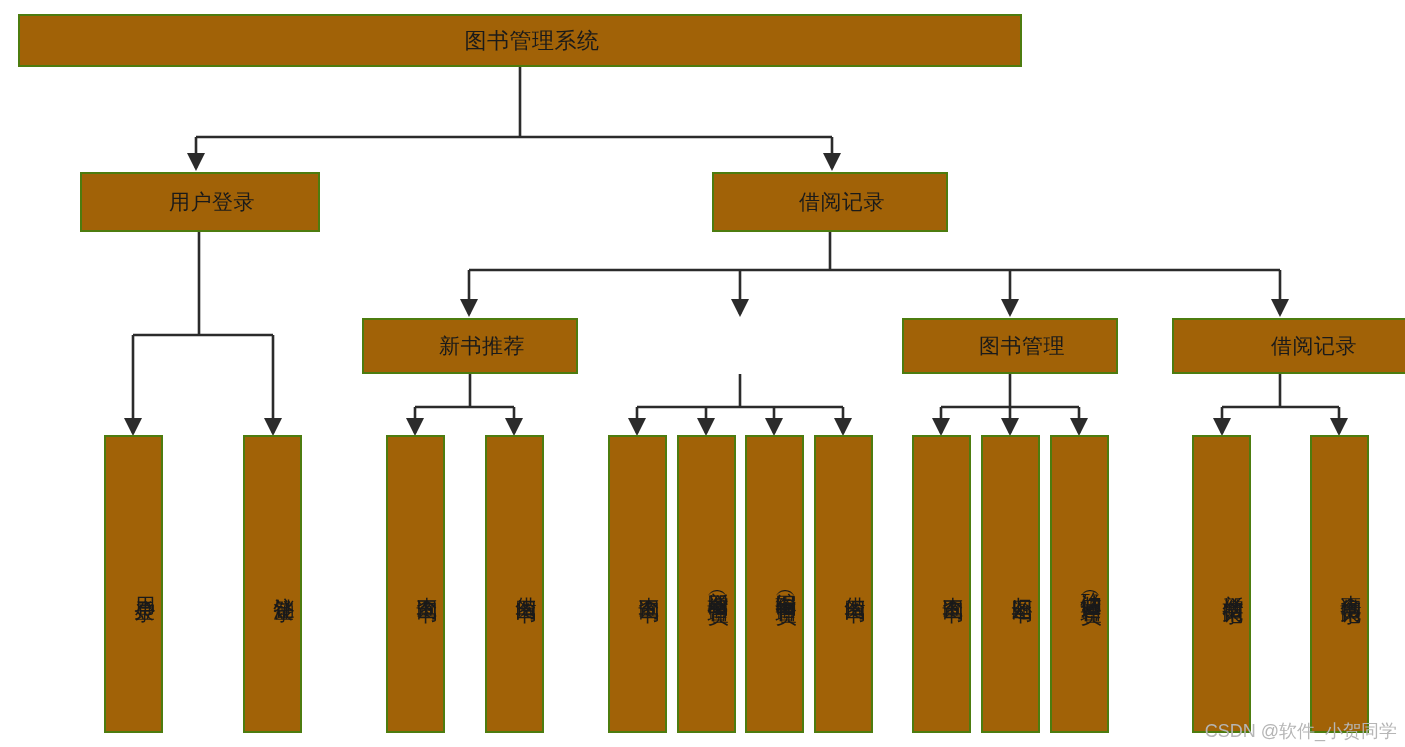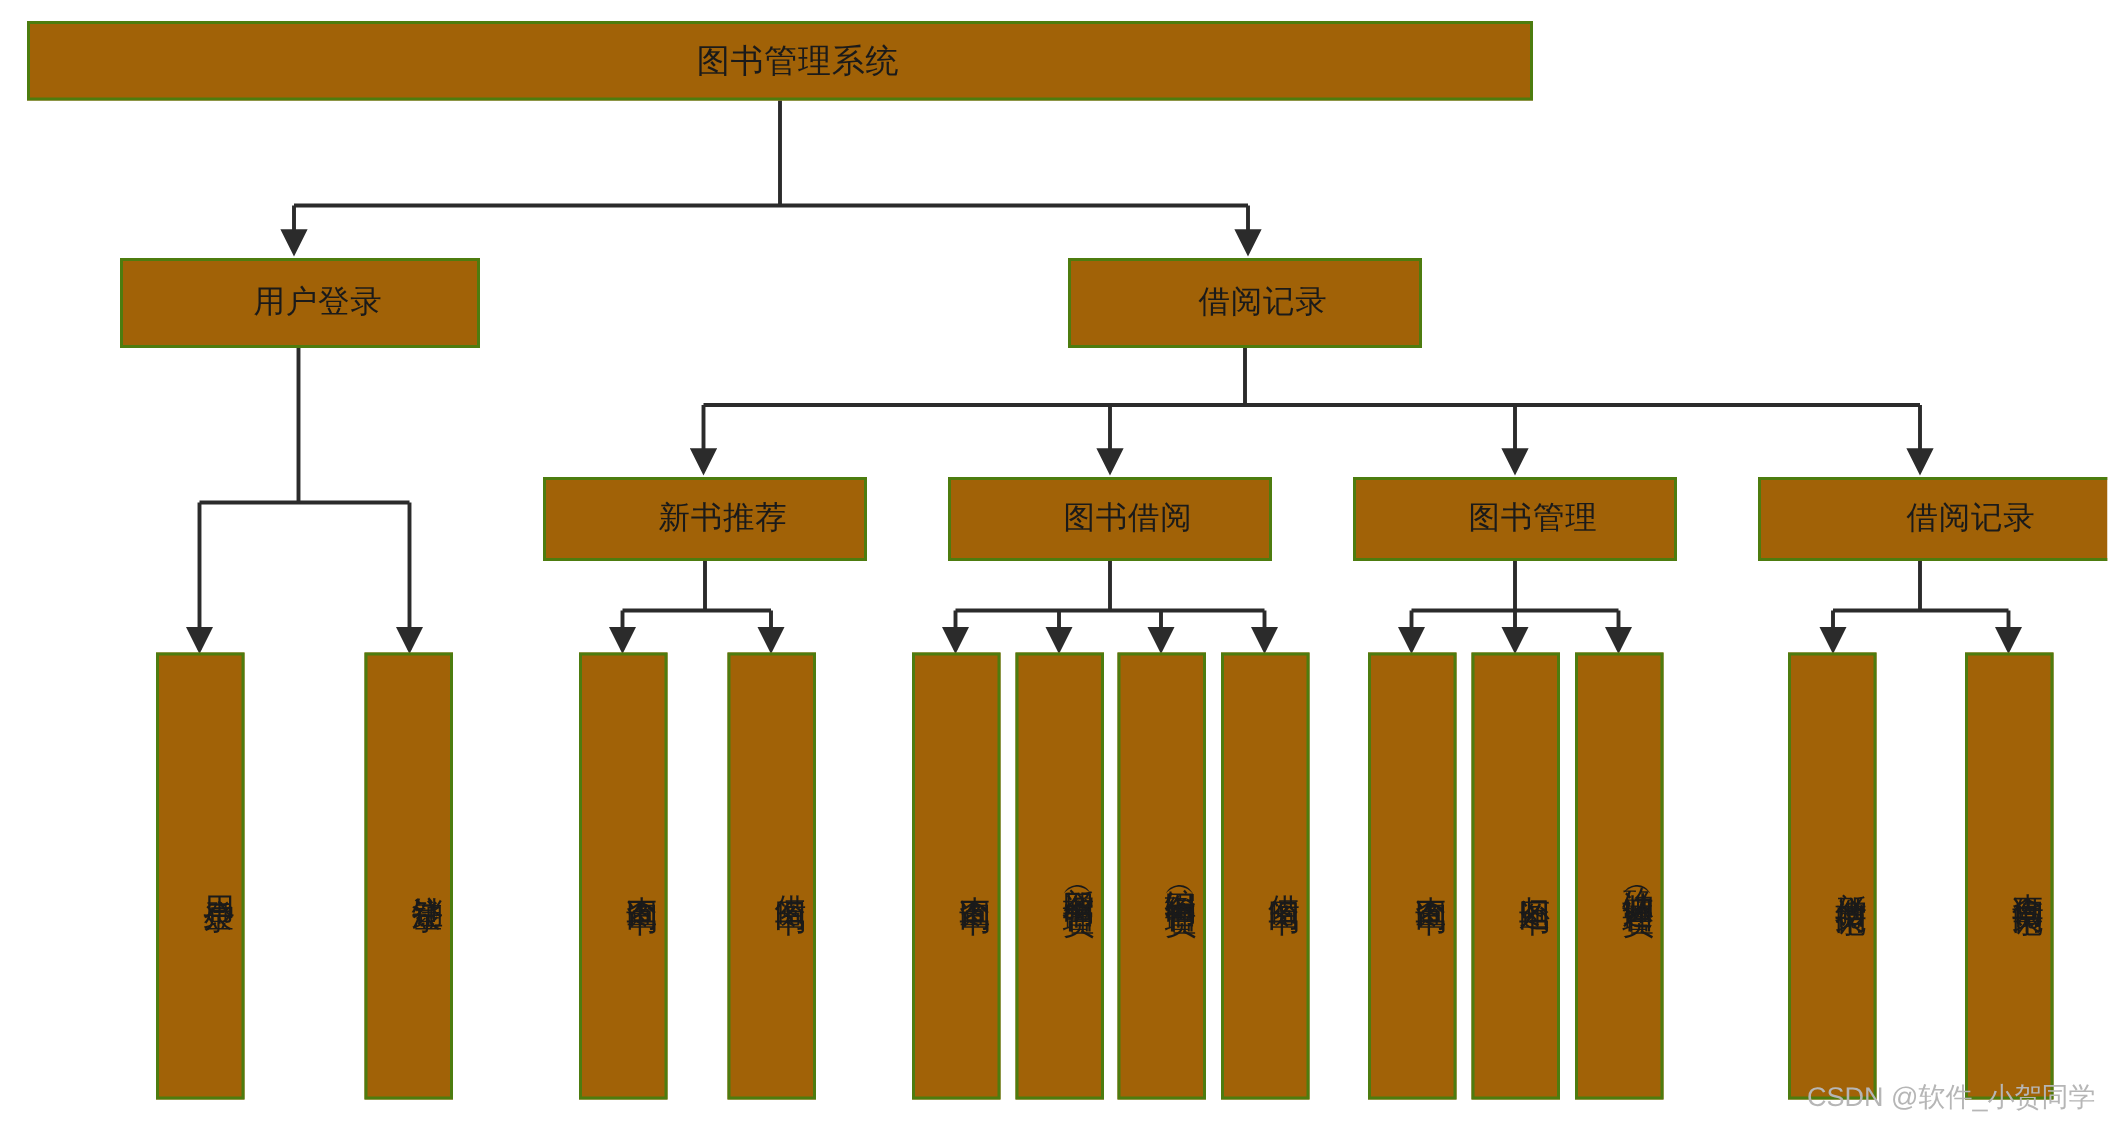--- a/index.html
+++ b/index.html
@@ -131,23 +131,20 @@
   <div class="node horiz" style="left:80px; top:172px; width:240px; height:60px;">
     <span class="label">用户登录</span>
   </div>
   <div class="node horiz" style="left:712px; top:172px; width:236px; height:60px;">
     <span class="label">借阅记录</span>
   </div>
 
   <div class="node horiz" style="left:362px; top:318px; width:216px; height:56px;">
     <span class="label">新书推荐</span>
   </div>
-  <div class="node horiz" style="left:632px; top:318px; width:216px; height:56px;">
-    <span class="label">图书借阅</span>
-  </div>
   <div class="node horiz" style="left:902px; top:318px; width:216px; height:56px;">
     <span class="label">图书管理</span>
   </div>
   <div class="node horiz" style="left:1172px; top:318px; width:260px; height:56px;">
     <span class="label">借阅记录</span>
   </div>
 
   <div class="node vert" style="left:104px; top:435px; width:59px; height:298px;">
     <span class="label">用户登录</span>
   </div>

